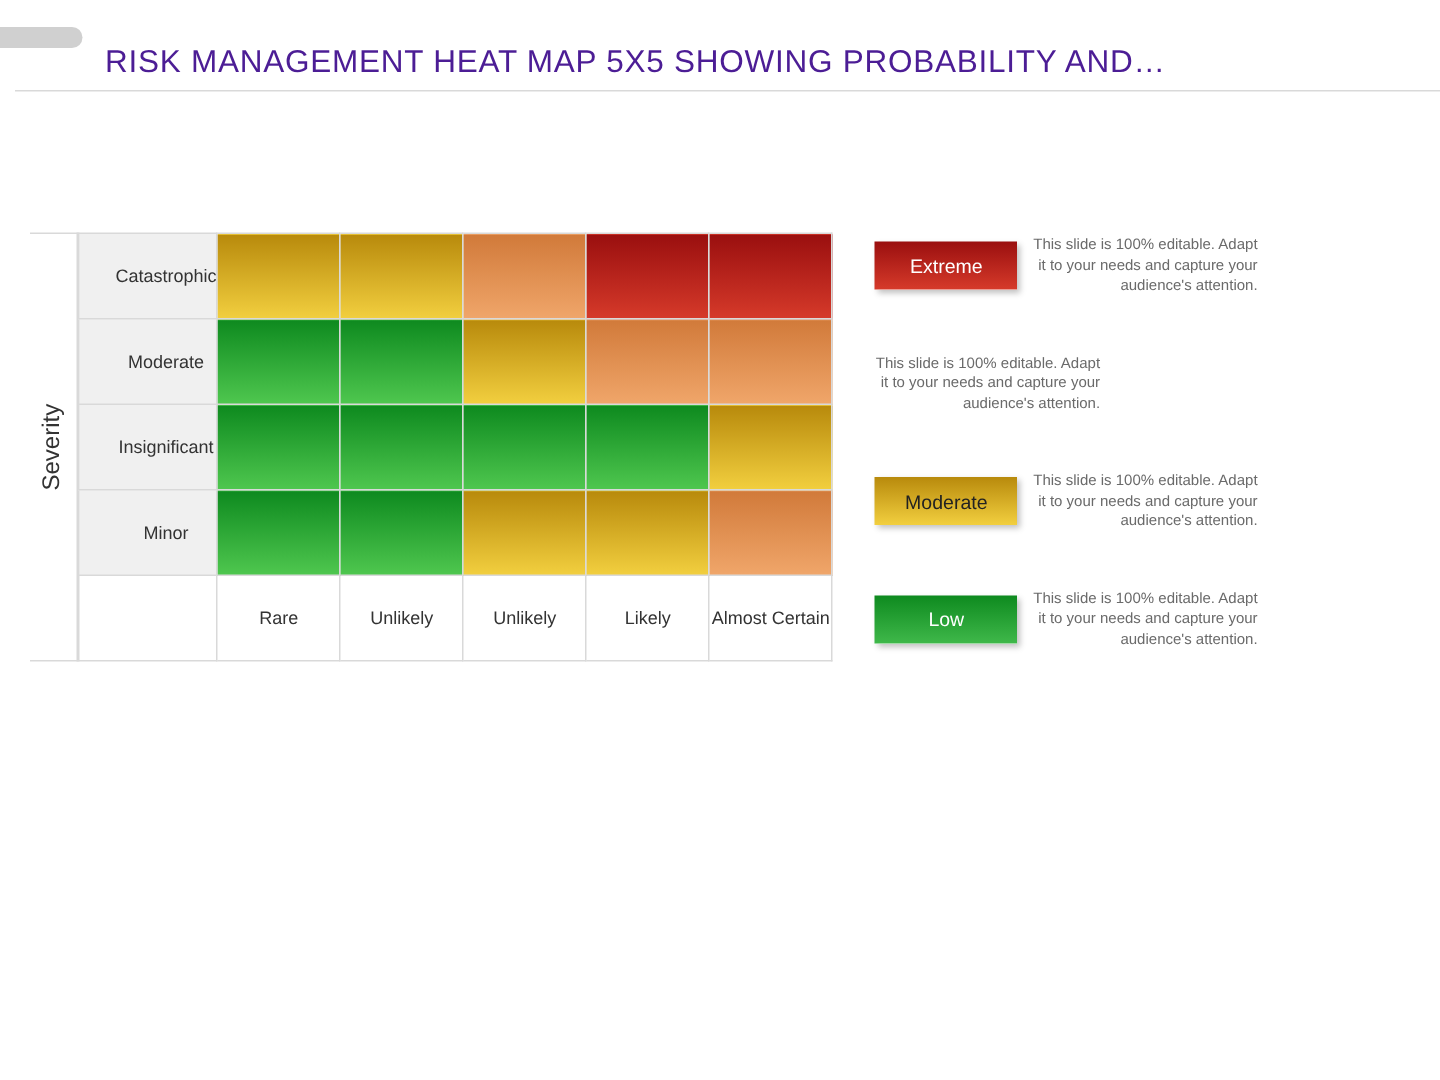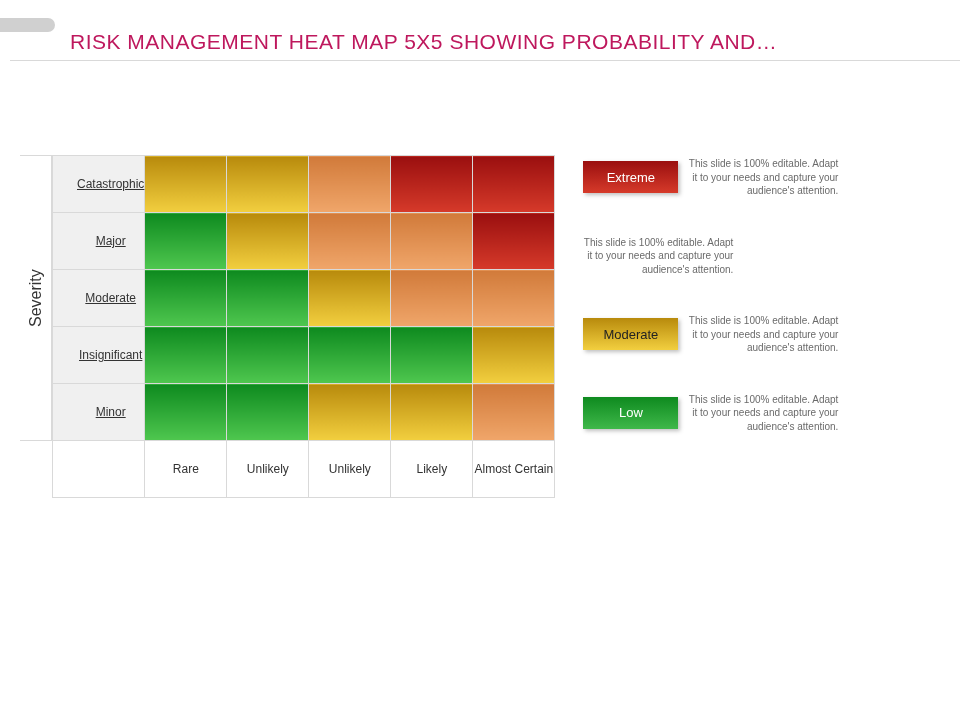--- a/index.html
+++ b/index.html
@@ -12,21 +12,21 @@
   }
   .corner-tab {
     position: absolute; top: 18px; left: 0;
     width: 55px; height: 14px;
     background: #d0d0d0;
     border-radius: 0 10px 10px 0;
   }
   .title {
     position: absolute; top: 30px; left: 70px;
     font-size: 21px; letter-spacing: .5px;
-    color: #be185d; font-weight: 400;
+    color: #4c1d95; font-weight: 400;
     text-transform: none;
   }
   .title::after{
     content:""; display:block; position:absolute; left:-60px; top:30px;
     width: 960px; height:1px; background:#d9d9d9;
   }
   .content {
     position: absolute; top: 155px; left: 20px;
     display: flex; gap: 28px; align-items: flex-start;
   }
@@ -39,21 +39,21 @@
     width: 32px; height: 286px;
     display:flex; align-items:center; justify-content:center;
     background:#fff;
   }
   .hm-table { border-collapse: collapse; }
   .hm-table td, .hm-table th {
     border: 1px solid #d9d9d9;
     font-size: 12px; color:#333; font-weight:400;
     text-align:center;
   }
-  .row-hdr { width: 90px; height: 57px; background:#f0f0f0; text-align:left; padding-left:24px;text-decoration:underline;}
+  .row-hdr { width: 90px; height: 57px; background:#f0f0f0; text-align:left; padding-left:24px;}
   .cell { width: 82px; height: 57px; }
   .col-hdr { height: 48px; background:#fff; font-size:12px;margin-top:12px;}
   .x-axis { height: 42px; font-size:16px; background:#fff;}
   .blank { background:#fff; }
   
   .g-green  { background: linear-gradient(#0e8a1f,#4fc74f); }
   .g-yellow { background: linear-gradient(#b88a0c,#f2cf3f); }
   .g-orange { background: linear-gradient(#d17a3a,#f0a66a); }
   .g-red    { background: linear-gradient(#9a0f0f,#d63a2a); }
   
@@ -80,28 +80,20 @@
   <div class="hm-wrap">
     <div class="y-axis">Severity</div>
     <table class="hm-table">
       <tbody id="hm-body">
           <tr>
             <td class="row-hdr">Catastrophic</td>
             <td class="cell g-yellow"></td>
             <td class="cell g-yellow"></td>
             <td class="cell g-orange"></td>
             <td class="cell g-red"></td>
-            <td class="cell g-red"></td>
-          </tr>
-          <tr>
-            <td class="row-hdr">Major</td>
-            <td class="cell g-green"></td>
-            <td class="cell g-yellow"></td>
-            <td class="cell g-orange"></td>
-            <td class="cell g-orange"></td>
             <td class="cell g-red"></td>
           </tr>
           <tr>
             <td class="row-hdr">Moderate</td>
             <td class="cell g-green"></td>
             <td class="cell g-green"></td>
             <td class="cell g-yellow"></td>
             <td class="cell g-orange"></td>
             <td class="cell g-orange"></td>
           </tr>

